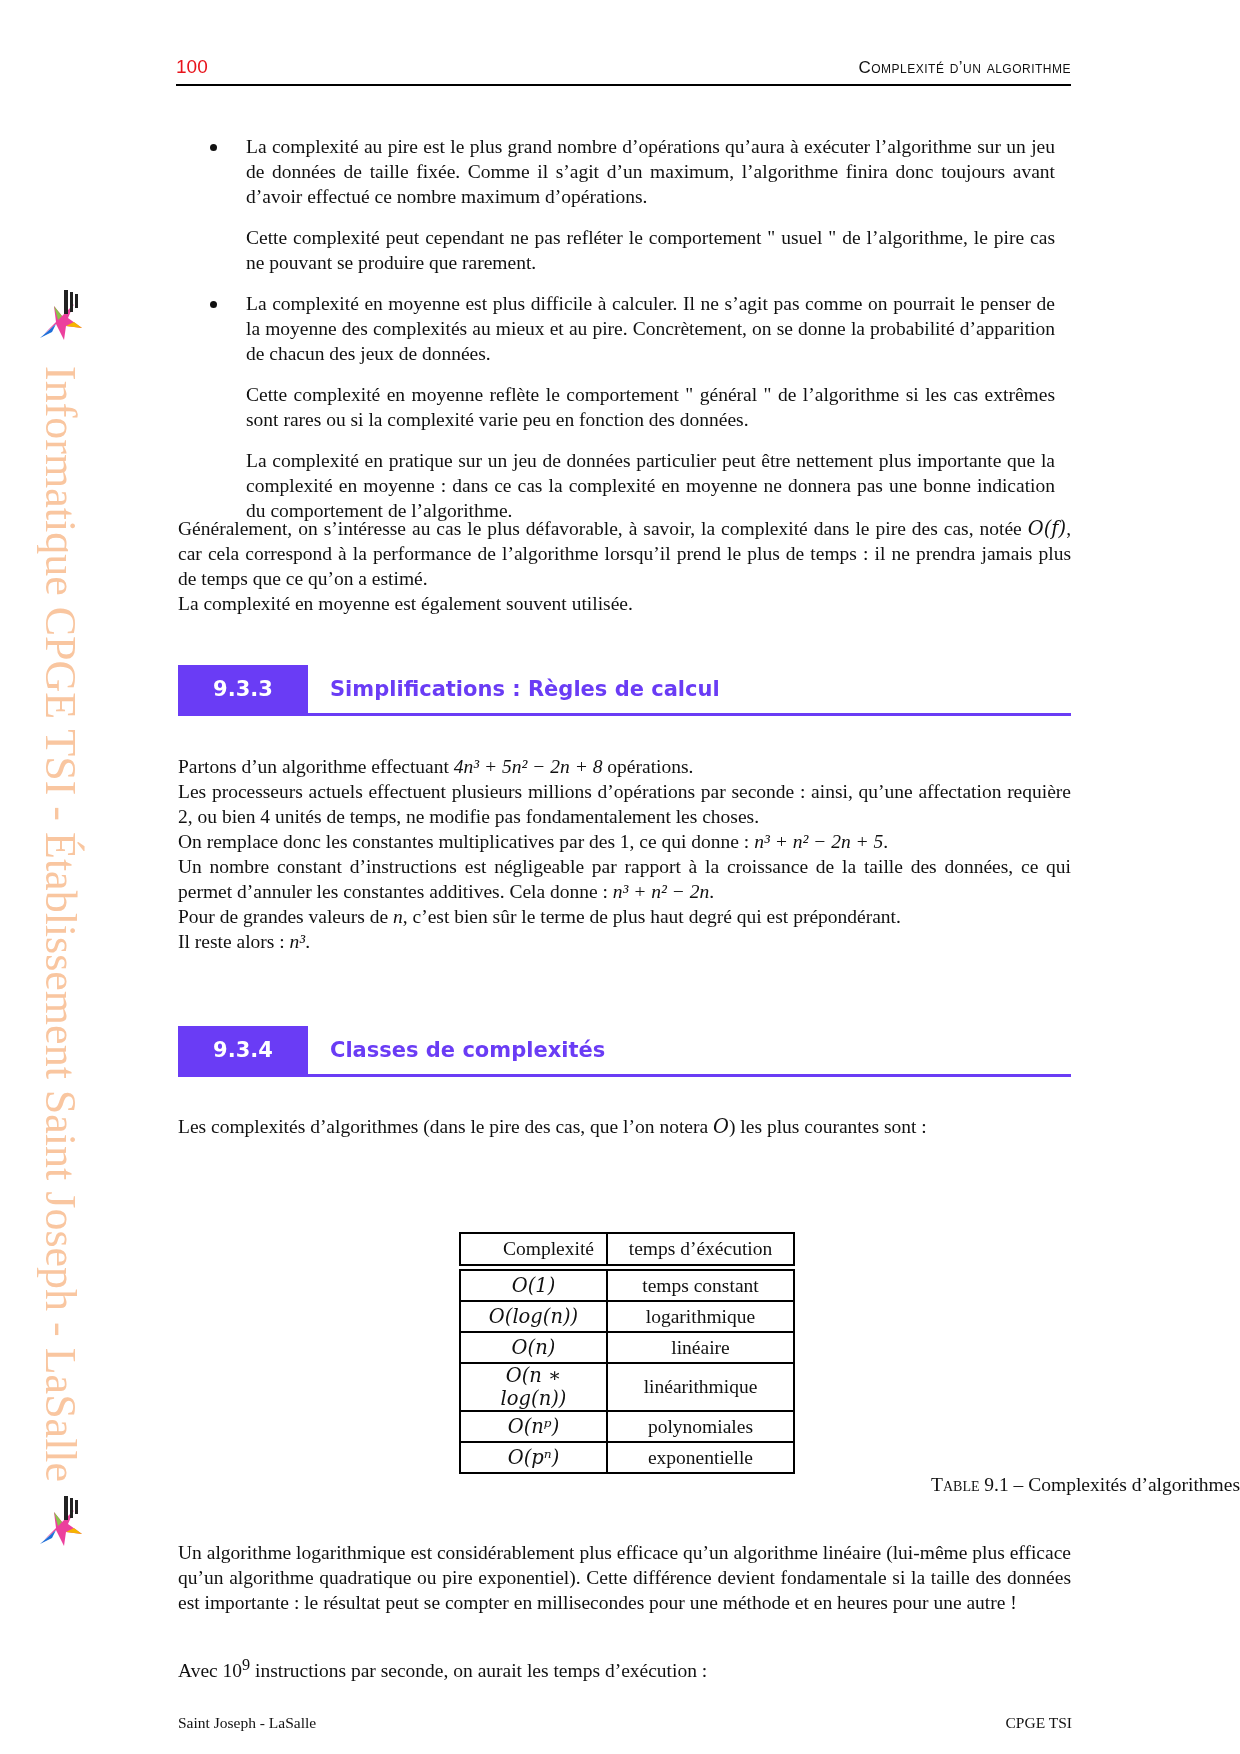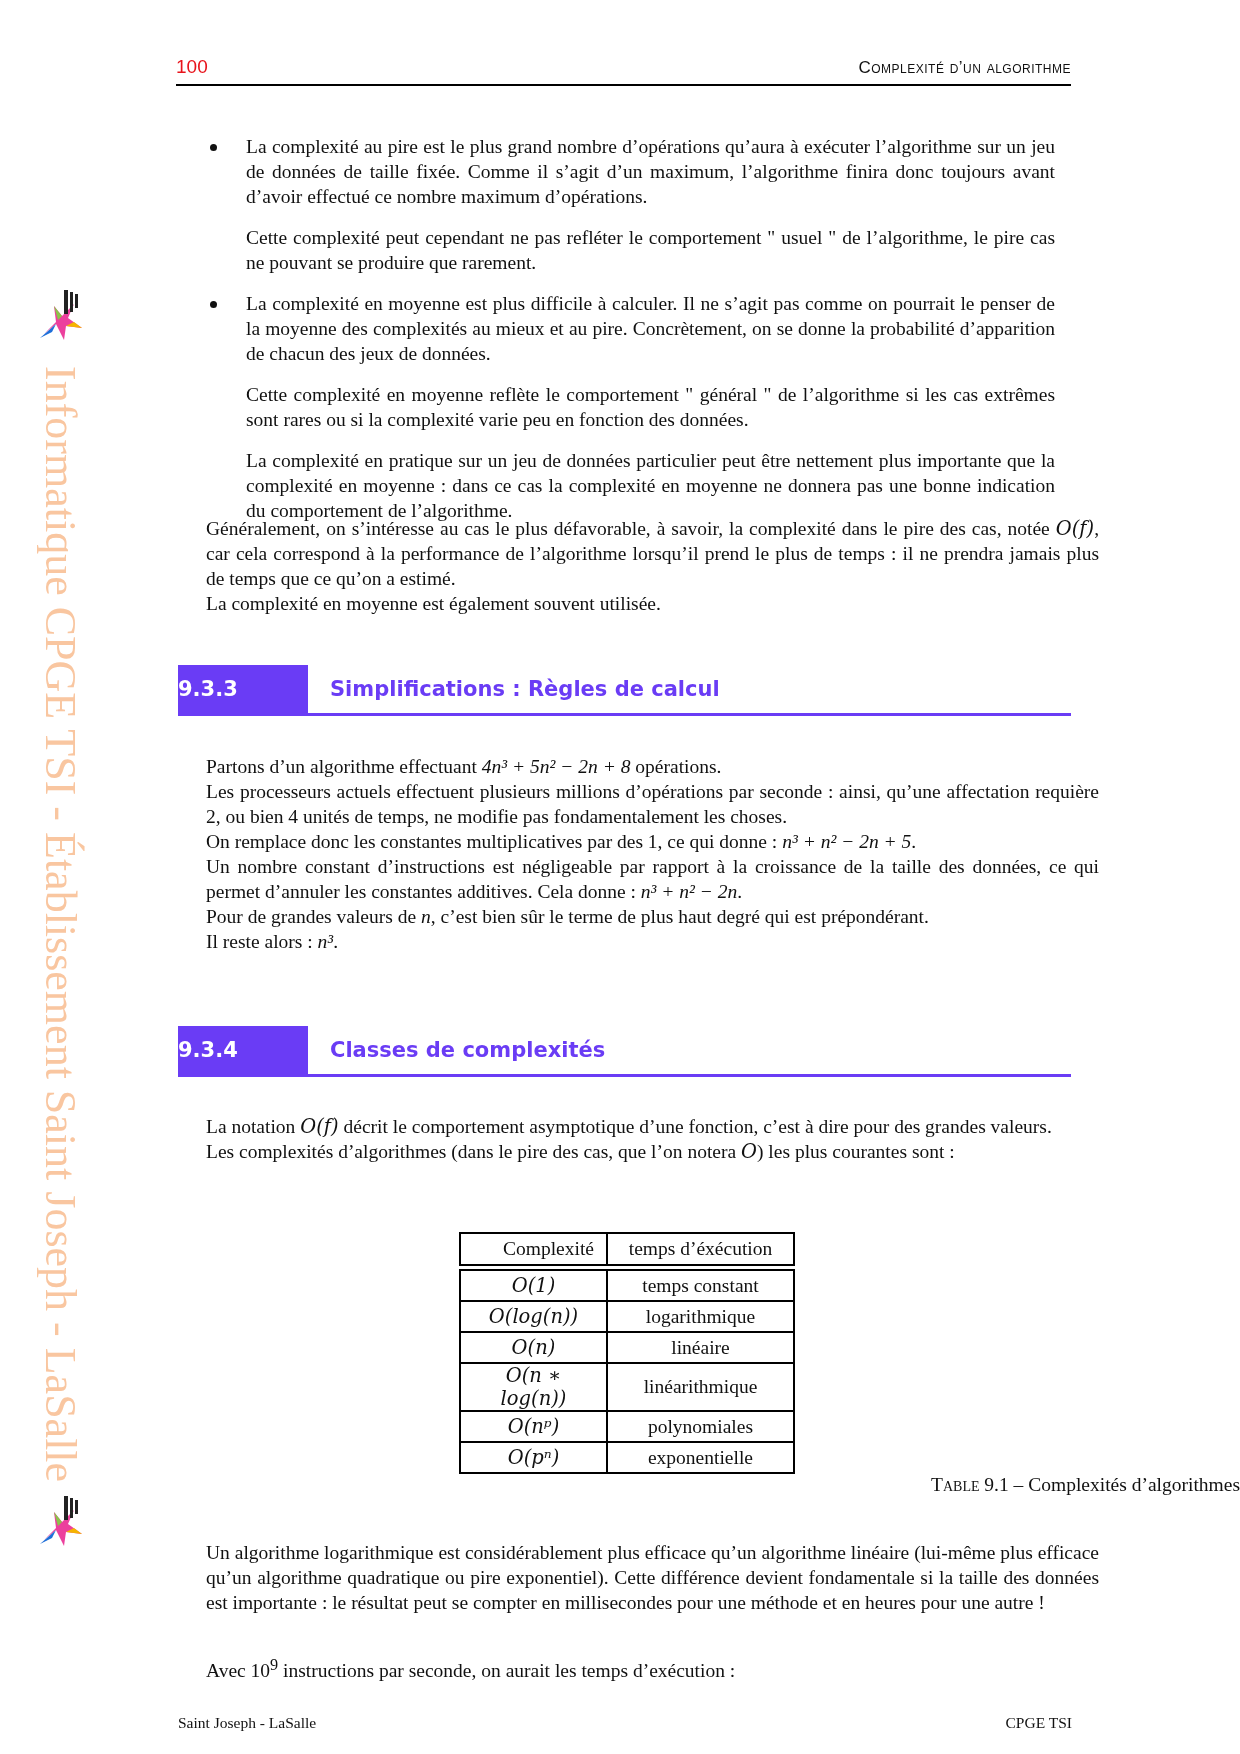--- a/index.html
+++ b/index.html
@@ -2,29 +2,29 @@
 <html><head>
   <meta charset="utf-8">
   <style>
     html, body { margin: 0; padding: 0; background: #ffffff; }
     body { width: 1240px; height: 1754px; position: relative; overflow: hidden; font-family: "Liberation Serif", serif; color: #111; }
 
     .page-header { position: absolute; left: 176px; top: 54px; width: 895px; height: 30px; border-bottom: 2px solid #000; }
     .page-number { position: absolute; left: 0; top: 2px; font-family: "Liberation Sans", sans-serif; font-size: 19px; color: #e8141c; }
     .running-title { position: absolute; right: 0; top: 4px; font-family: "Liberation Sans", sans-serif; font-size: 17px; letter-spacing: 0.5px; font-variant: small-caps; color: #111; }
 
-    .content { position: absolute; left: 178px; width: 893px; font-size: 19.5px; line-height: 25px; text-align: justify; margin-left: 28px; }
+    .content { position: absolute; left: 178px; width: 893px; font-size: 19.5px; line-height: 25px; text-align: justify; }
 
     .bullets { position: absolute; left: 178px; top: 118px; width: 893px; margin: 0; padding: 0; list-style: none; }
     .bullets li { position: relative; padding-left: 52px; font-size: 19.5px; line-height: 25px; text-align: justify; margin-bottom: 10px; }
     .bullets li .bullet-dot { position: absolute; left: 32px; top: 10px; width: 7px; height: 7px; border-radius: 50%; background: #111; }
     .bullets p { margin: 16px; }
 
     .section-head { position: absolute; left: 178px; width: 893px; height: 48px; border-bottom: 3px solid #6a3cf5; }
-    .section-num { position: absolute; left: 0; top: 0; width: 130px; height: 48px; background: #6a3cf5; color: #fff; font-family: "DejaVu Sans", sans-serif; font-weight: bold; font-size: 21px; line-height: 48px; }
+    .section-num { position: absolute; left: 0; top: 0; width: 130px; height: 48px; background: #6a3cf5; color: #fff; font-family: "DejaVu Sans", sans-serif; font-weight: bold; font-size: 21px; line-height: 48px; text-align: center; }
     .section-title { position: absolute; left: 152px; top: 0; height: 48px; line-height: 48px; color: #6a3cf5; font-family: "DejaVu Sans", sans-serif; font-weight: bold; font-size: 21px; }
 
     .para p { margin: 0; }
     .math { font-style: italic; font-family: "Liberation Serif", serif; }
     .cal { font-family: "DejaVu Serif", serif; font-style: italic; }
 
     .cx-table { position: absolute; left: 459px; top: 1232px; border-collapse: collapse; font-size: 19.5px; }
     .cx-table th, .cx-table td { border: 2px solid #000; text-align: center; height: 29px; padding: 0 12px; font-weight: normal; }
     .cx-table th { height: 30px; }
     .cx-table .c1 { width: 121px; text-align: right; }
@@ -106,21 +106,20 @@
   <p><span>Pour de grandes valeurs de </span><span class="math">n</span><span>, c’est bien sûr le terme de plus haut degré qui est prépondérant.</span></p>
   <p><span>Il reste alors : </span><span class="math">n³</span><span>.</span></p>
 </div>
 
 <div class="section-head" style="top:1026px;">
   <div class="section-num">9.3.4</div>
   <div class="section-title">Classes de complexités</div>
 </div>
 
 <div class="content para" style="top:1114px;">
-  <p><span>La notation </span><span class="cal">O(f)</span><span> décrit le comportement asymptotique d’une fonction, c’est à dire pour des grandes valeurs.</span></p>
   <p><span>Les complexités d’algorithmes (dans le pire des cas, que l’on notera </span><span class="cal">O</span><span>) les plus courantes sont :</span></p>
 </div>
 
 <table class="cx-table">
   <tbody>
       <tr>
     <th class="c1">Complexité</th>
     <th class="c2">temps d’éxécution</th>
   </tr>
   <tr class="gap">

